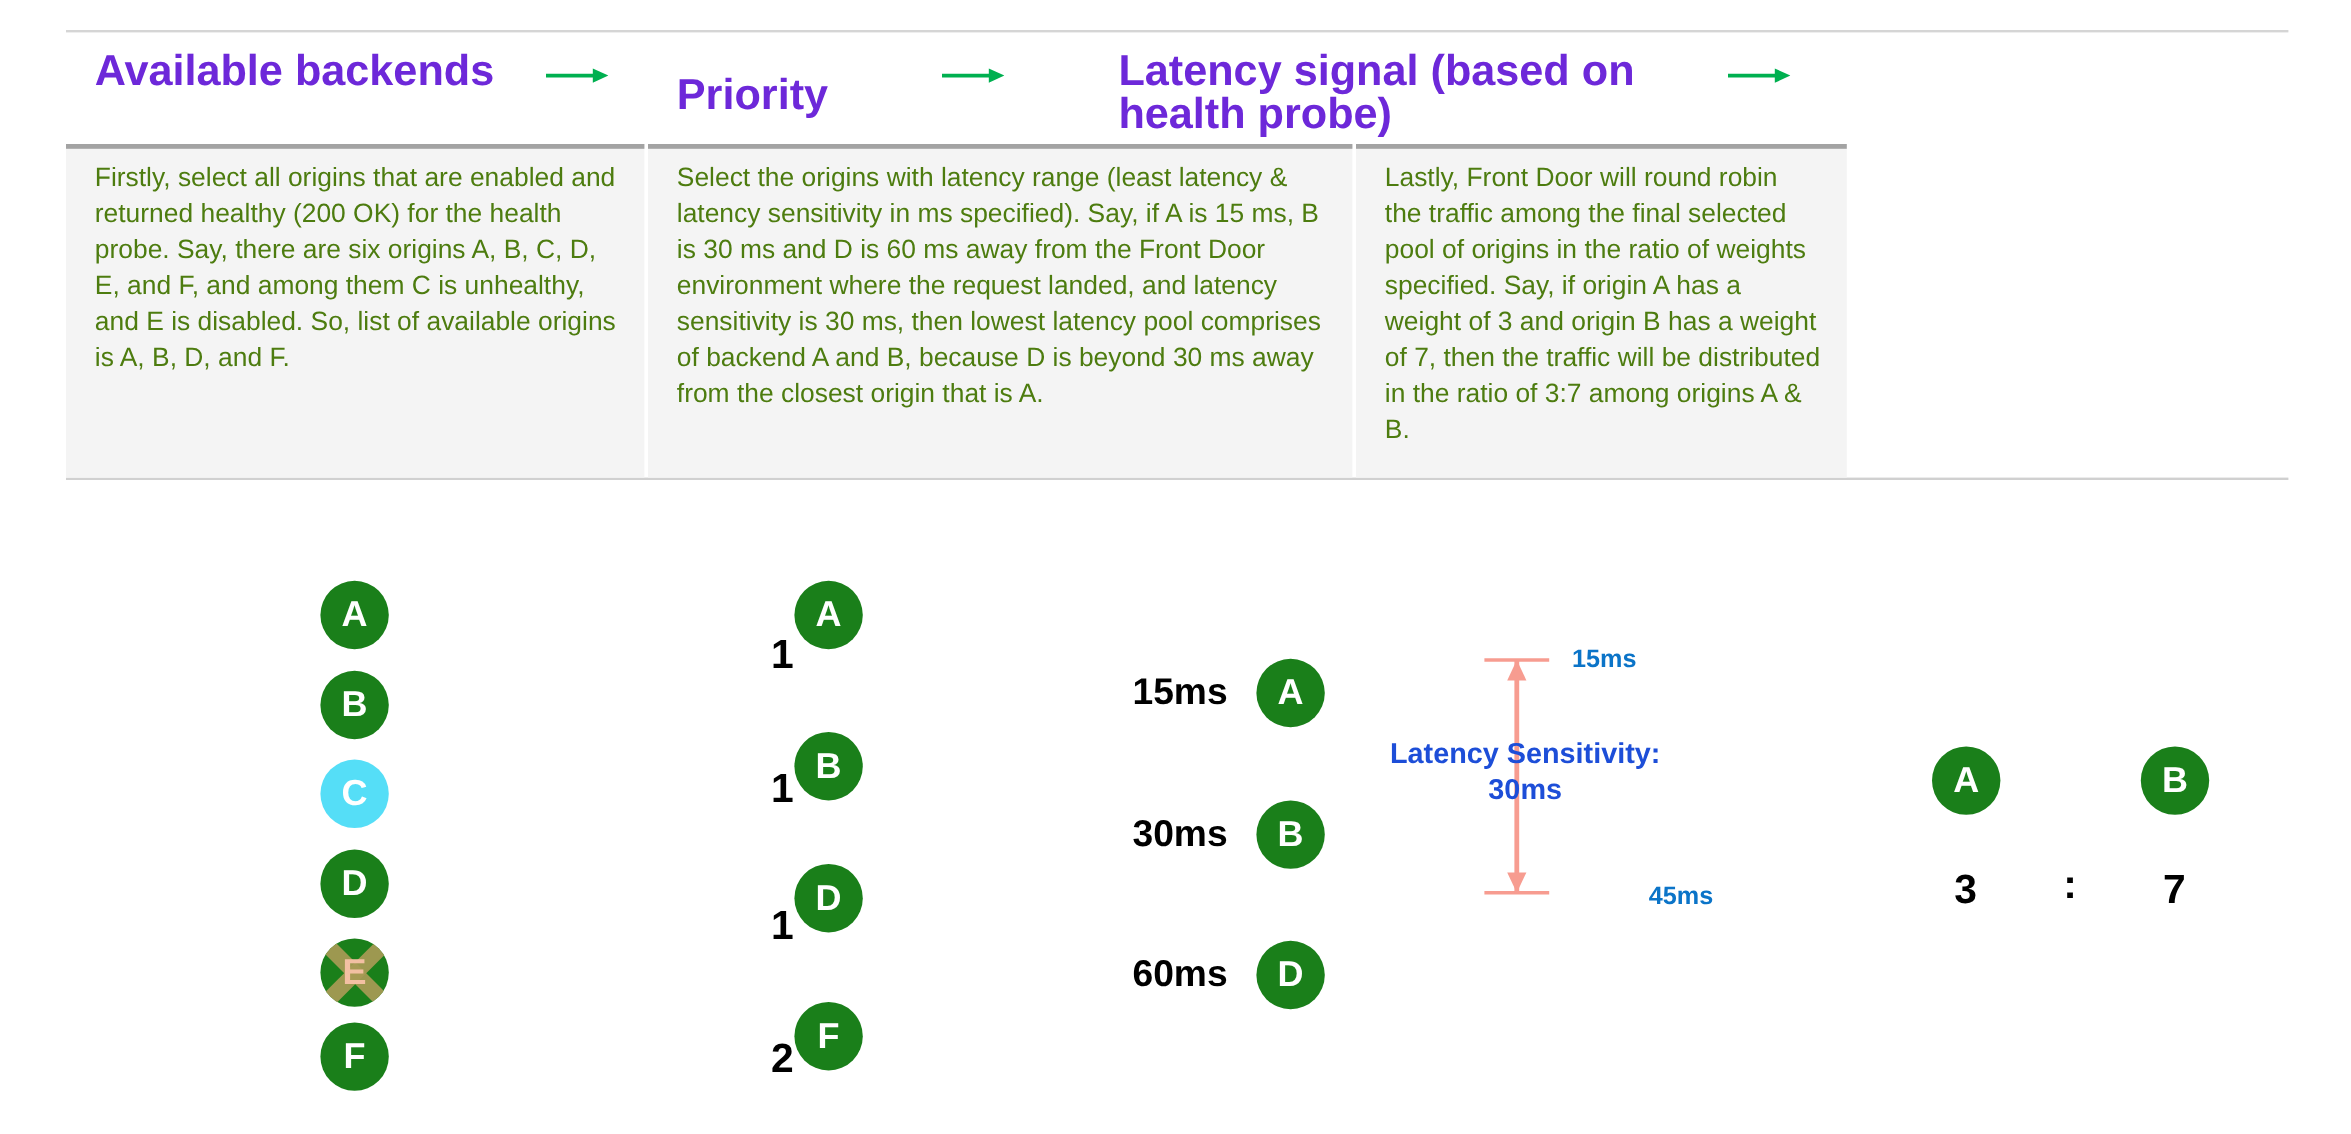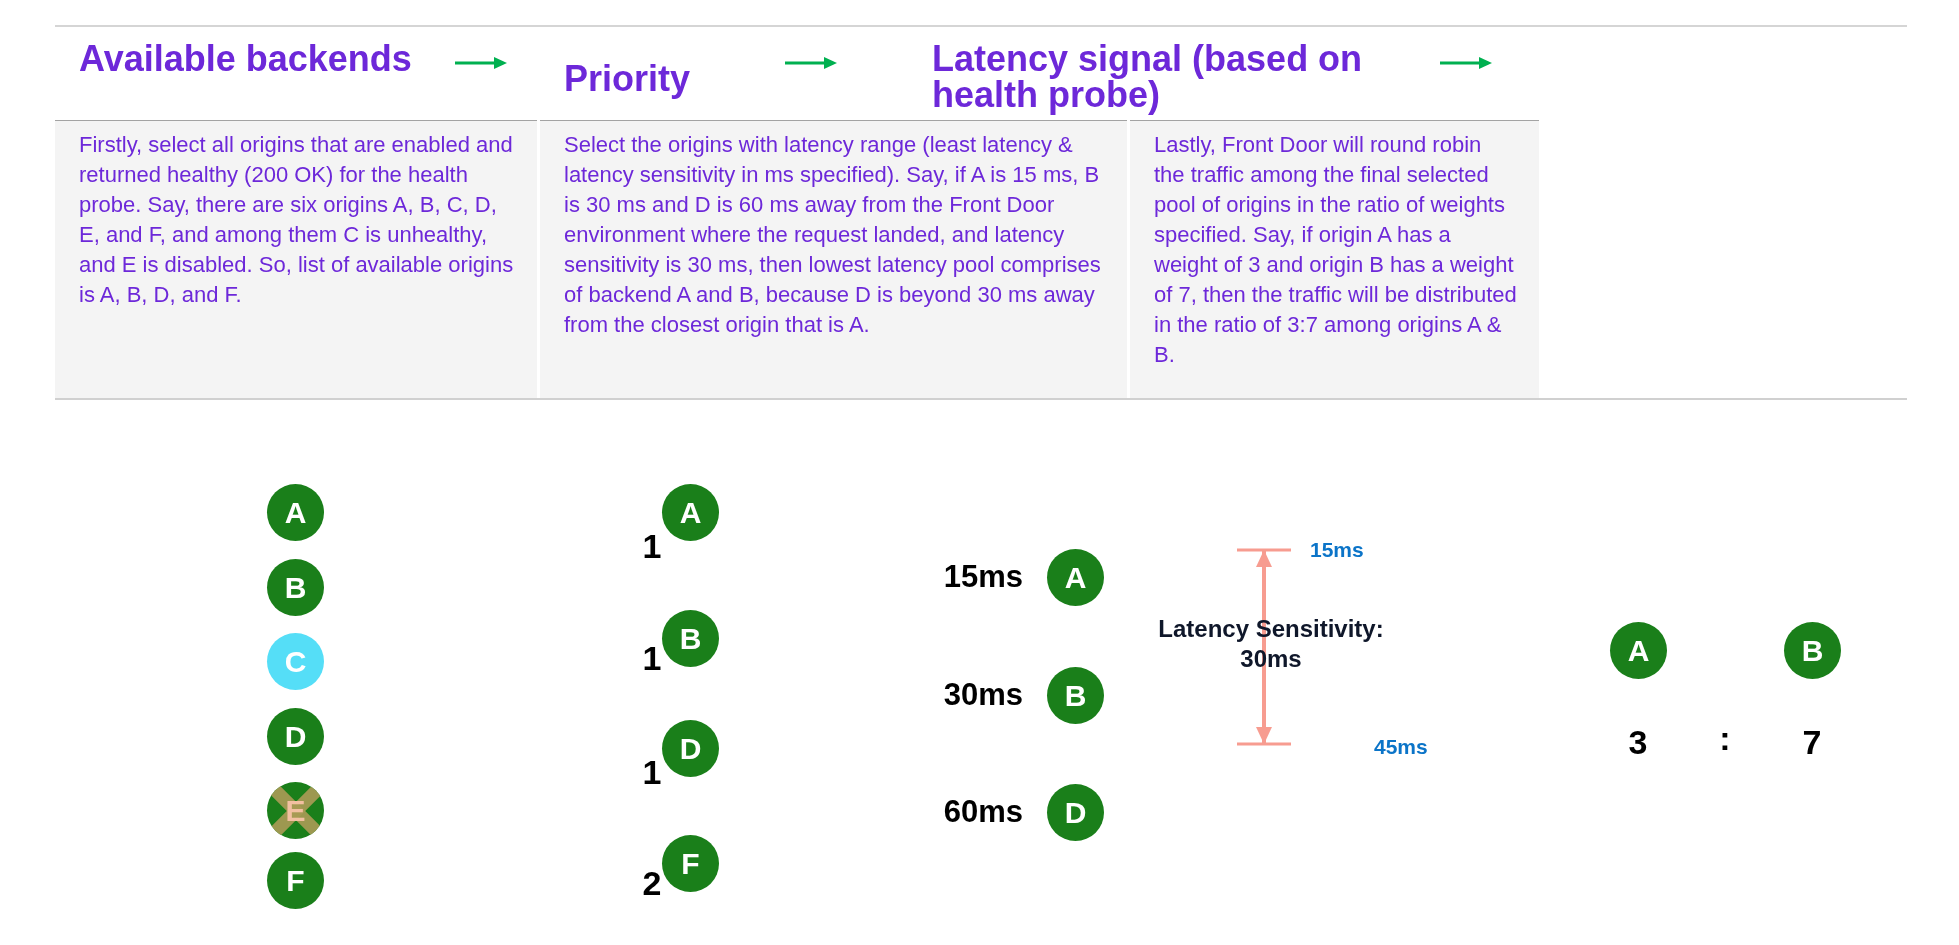--- a/index.html
+++ b/index.html
@@ -20,23 +20,23 @@
   .hdr-cell h2 {
     margin:0; font-size:36px; line-height:36px; font-weight:bold; color:#6d28d9;
   }
   .c1 { width:482px; } .c2 { width:365px;margin-top:20px; } .c3 { width:587px; } .c4 { width:409px; }
   .c3 h2 { max-width:480px; }
   .flow-arrow { position:absolute; top:28px; width:52px; height:16px; }
   .fa1 { left:400px; } .fa2 { left:730px; } .fa3 { left:1385px; }
 
   .body-row { display:flex; gap:3px; height:280px; border-bottom:2px solid #d0d0d0; }
   .body-cell {
-    background:#f4f4f4; border-top:1px solid #a3a3a3;
+    background:#f4f4f4; border-top:4px solid #a3a3a3;
     padding:9px 22px 0 24px;
-    font-size:22px; line-height:30px; color:#6d28d9;
+    font-size:22px; line-height:30px; color:#4d7c0f;
   }
 
   
   .diagram { position:absolute; left:0; top:400px; width:1959px; height:545px; }
 
   .origin {
     position:absolute; width:57px; height:57px; border-radius:50%;
     display:flex; align-items:center; justify-content:center;
     background:#1a7f1a; color:#ffffff; font-size:30px; font-weight:bold;
   }
@@ -57,21 +57,21 @@
   .ms-label {
     position:absolute; transform:translateY(-50%);
     font-size:31px; font-weight:bold; color:#000; text-align:right; width:110px;
   }
   .range-label {
     position:absolute; transform:translateY(-50%);
     font-size:21px; font-weight:bold; color:#0b74c8;
   }
   .sens-label {
     position:absolute; left:1152px; top:214px; width:238px;
-    text-align:center; font-size:24px; line-height:30px; font-weight:bold; color:#0f172a;
+    text-align:center; font-size:24px; line-height:30px; font-weight:bold; color:#1d4ed8;
   }
   .range-arrow { position:absolute; left:1233px; top:141px; }
 </style>
 </head>
 <body>
 
 <div class="flow-table">
 
   <div class="hdr-row">
     <div class="hdr-cell c1">

